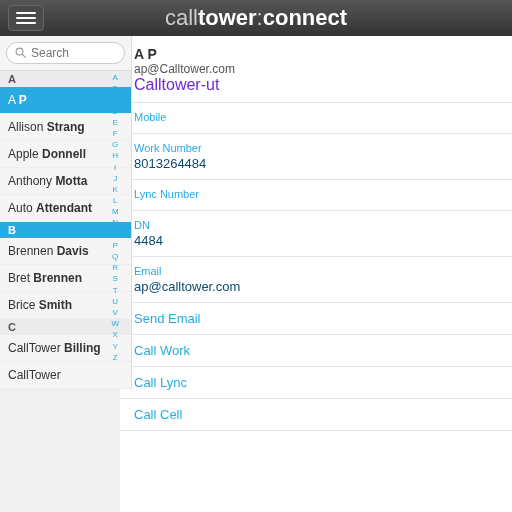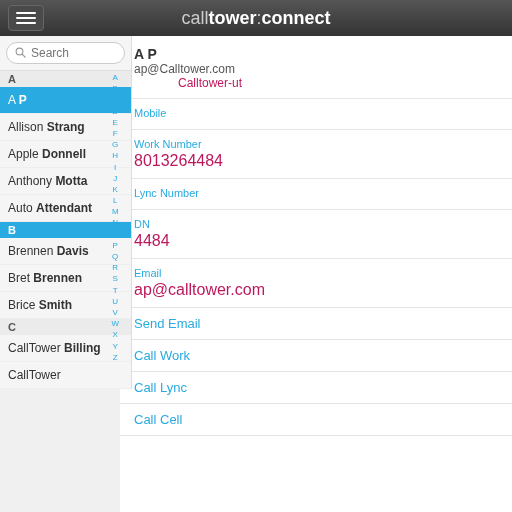--- a/index.html
+++ b/index.html
@@ -37,21 +37,21 @@
       cursor: pointer;
     }
     .hamburger-line {
       width: 20px;
       height: 2px;
       background: white;
       border-radius: 1px;
     }
     .header-title {
       color: white;
-      font-size: 18px;
+      font-size: 22px;
       font-weight: normal;
     }
     .header-title span.call { color: #ccc; }
     .header-title span.tower { color: white; font-weight: bold; }
     .header-title span.colon { color: #ccc; }
     .header-title span.connect { color: white; font-weight: bold; }
 
     
     .main {
       display: flex;
@@ -143,37 +143,36 @@
     .detail-name {
       font-size: 14px;
       font-weight: bold;
       color: #333;
     }
     .detail-email-top {
       font-size: 12px;
       color: #555;
     }
     .detail-org {
-      font-size: 12px;
-      color: #be185d;
-      margin-left: 44px;
+      font-size: 16px;
+      color: #6d28d9;
     }
 
     .detail-section {
       border-bottom: 1px solid #e5e5e5;
       padding: 8px 14px;
     }
     .detail-field-label {
       font-size: 11px;
       color: #29abe2;
       margin-bottom: 2px;
     }
     .detail-field-value {
-      font-size: 16px;
-      color: #be185d;
+      font-size: 13px;
+      color: #0c4a6e;
     }
 
     .detail-action {
       padding: 8px 14px;
       border-bottom: 1px solid #e5e5e5;
     }
     .action-link {
       color: #29abe2;
       font-size: 13px;
       cursor: pointer;

